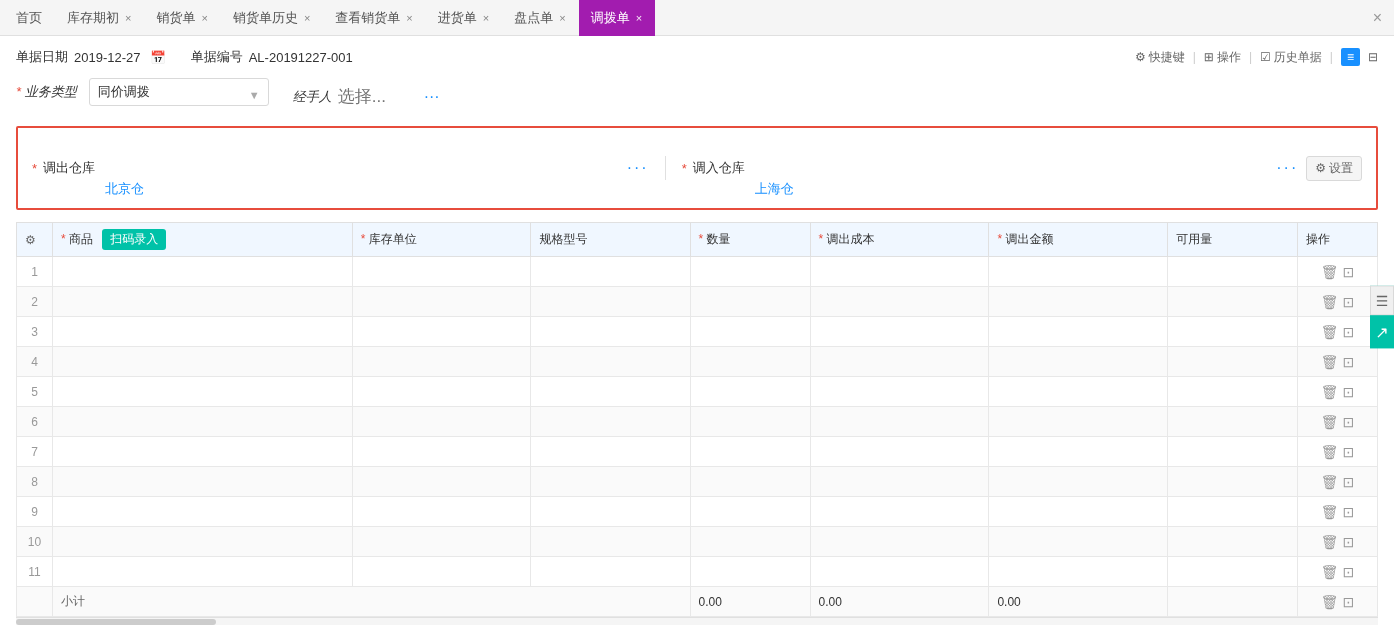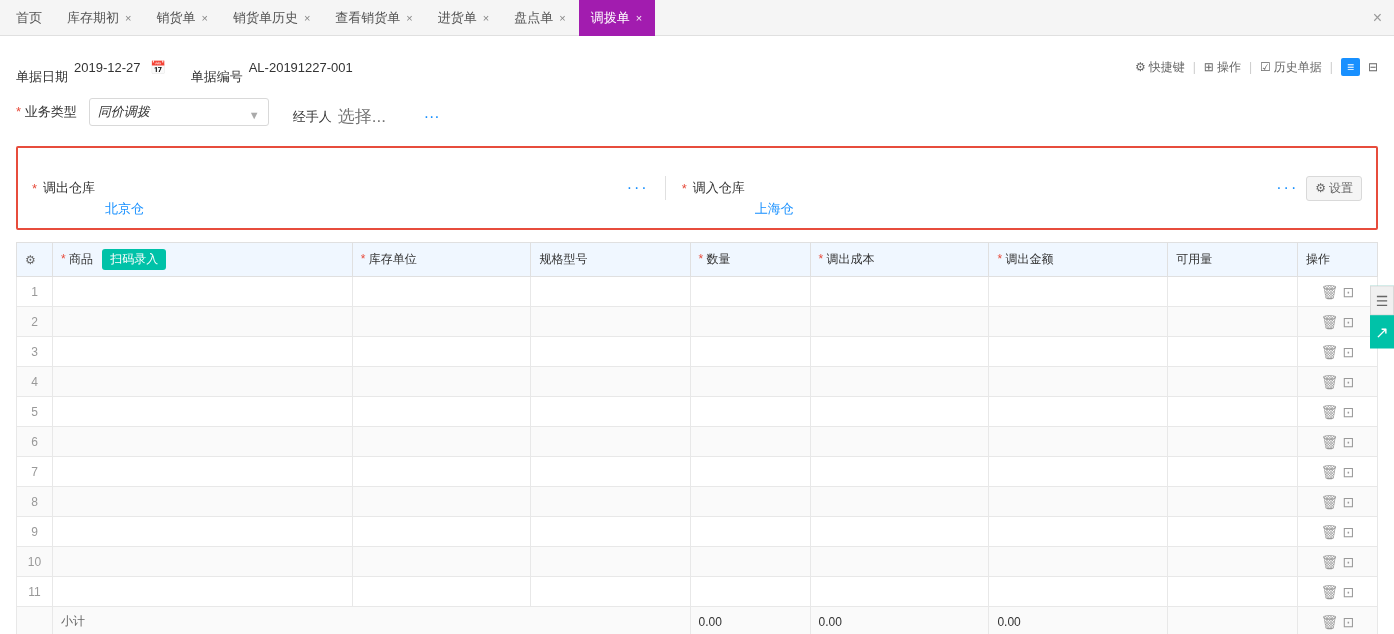--- a/index.html
+++ b/index.html
@@ -36,21 +36,21 @@
 
     
     .main-content { padding: 12px 16px; background: #fff; }
 
     
     .form-header {
       display: flex; align-items: center; gap: 24px;
       margin-bottom: 12px;
     }
     .form-field { display: flex; align-items: center; gap: 6px; font-size: 13px; }
-    .form-field label { color: #333; white-space: nowrap; margin-top: 20px; }
+    .form-field label { color: #333; white-space: nowrap; }
     .form-field .value { color: #333; }
     .calendar-icon { color: #999; margin-left: 4px; cursor: pointer; font-size: 13px; }
 
     
     .toolbar-right {
       margin-left: auto;
       display: flex; align-items: center; gap: 8px;
       font-size: 12px; color: #666;
     }
     .toolbar-btn {
@@ -85,27 +85,27 @@
       background: #f5f5f5; border: 1px solid #d9d9d9; border-radius: 3px;
       padding: 3px 8px; cursor: pointer; color: #666; font-size: 12px; white-space: nowrap;
       margin-left: 8px;
     }
 
     
     .business-row {
       display: flex; align-items: center; gap: 12px;
       margin-bottom: 10px;
     }
-    .field-label { white-space: nowrap; }
+    .field-label { white-space: nowrap; font-style: italic; }
     .req-star { color: #e74c3c; }
     .select-field {
       display: flex; align-items: flex-end;
       border: 1px solid #d9d9d9; border-radius: 3px;
       padding: 4px 8px; min-width: 180px; background: #fff;
-      cursor: pointer; justify-content: space-between; font-style: italic;
+      cursor: pointer; justify-content: space-between;
     }
     .select-field .arrow { color: #aaa; font-size: 11px; margin-left: 8px; }
     .person-field {
       display: flex; align-items: center; gap: 6px;
     }
     .person-input {
       border: none; color: #aaa; font-size: 17px; outline: none; width: 80px;
     }
     .person-more { color: #1890ff; cursor: pointer; font-size: 16px; }
 

